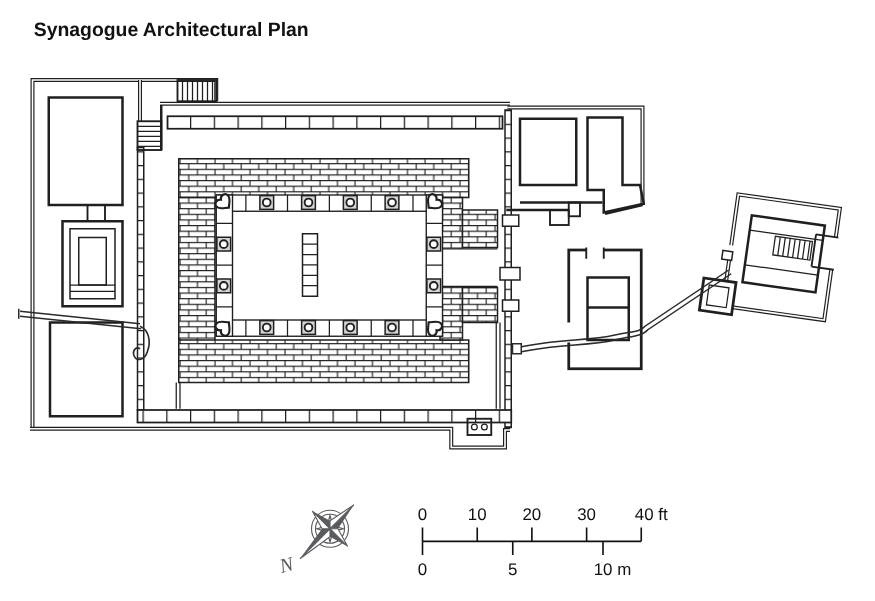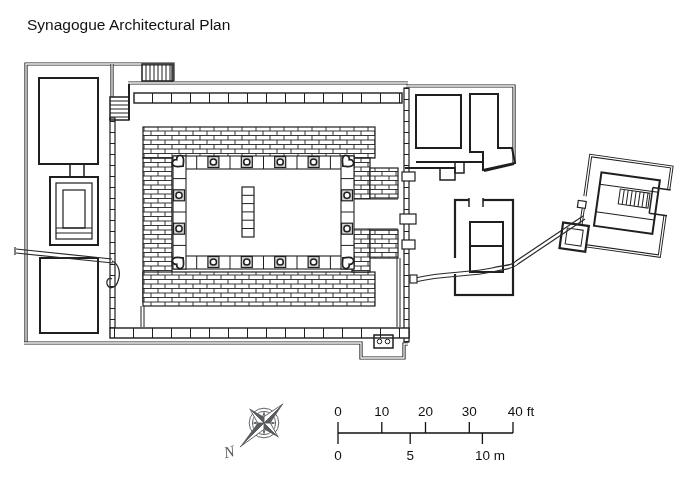--- a/index.html
+++ b/index.html
@@ -1,18 +1,18 @@
 <!DOCTYPE html>
 <html><head>
 <meta charset="utf-8">
 <style>
   html,body{margin:0;padding:0;background:#ffffff;}
   #page{position:relative;width:700px;height:481px;background:#ffffff;overflow:hidden;
         font-family:"Liberation Sans",sans-serif;}
-  .title{position:absolute;left:27px;top:16px;font-size:15.5px;font-weight:normal;
+  .title{position:absolute;left:27px;top:16px;font-size:15.5px;font-weight:bold;
          color:#111111;letter-spacing:0px;}
   svg{position:absolute;left:0;top:0;}
   .wall-h{stroke:#1f1f1f;stroke-width:3.2;fill:none;}
   .wall-c{stroke:#ffffff;stroke-width:1.3;fill:none;}
   .solid2{stroke:#1f1f1f;stroke-width:2;fill:none;}
   .solid15{stroke:#1f1f1f;stroke-width:1.5;fill:none;}
   .thin{stroke:#1f1f1f;stroke-width:1;fill:none;}
   .scale-text{font-family:"Liberation Sans",sans-serif;font-size:13.5px;fill:#111111;}
   .n-text{font-family:"Liberation Serif",serif;font-style:italic;font-size:16px;fill:#595b5e;}
 </style>

